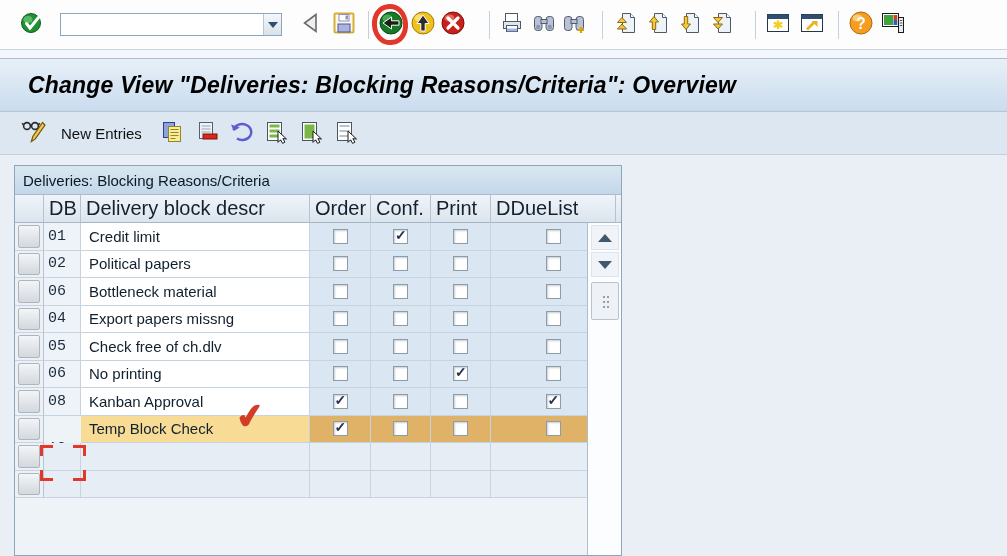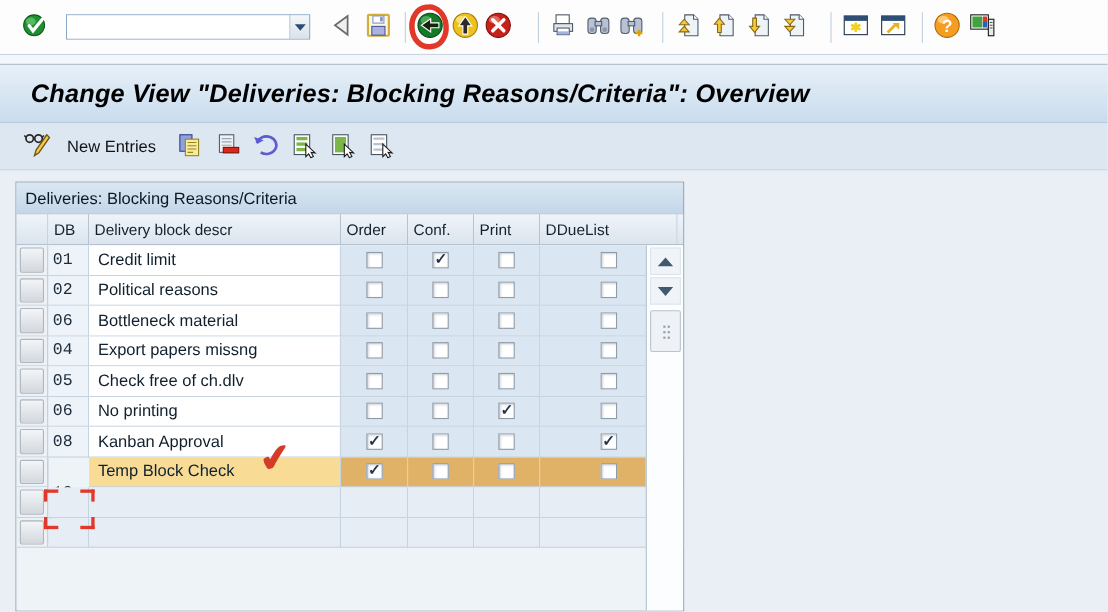--- a/index.html
+++ b/index.html
@@ -40,21 +40,21 @@
 
   
   .main { position:absolute; top:155px; left:0; width:1007px; height:401px; background:#e9eff5; }
   .tablectrl { position:absolute; left:14px; top:10px; width:608px; height:391px;
                border:1px solid #8fa5b8; background:#fff; overflow:hidden; }
   .caption { position:absolute; top:0; left:0; right:0; height:29px;
              background:linear-gradient(#dae7f2,#c3d7e9); border-bottom:1px solid #a8bccd;
              display:flex; align-items:center; padding-left:8px; font-size:15px; color:#0c1826; }
   .hrow { position:absolute; top:29px; left:0; display:flex; height:28px; width:758px; }
   .hcell { background:linear-gradient(#eff4f9,#dbe4ed); border-right:1px solid #b5c3d1;
-           border-bottom:1px solid #a5b6c6; font-size:14px; color:#14212e;
+           border-bottom:1px solid #a5b6c6; font-size:20px; color:#14212e;
            display:flex; align-items:center; padding:0 5px; flex:0 0 auto; }
   .hsel { width:29px; padding:0; }
   .w-db { width:37px; } .w-descr { width:229px; }
   .w-order { width:61px; } .w-conf { width:60px; } .w-print { width:60px; }
   .w-ddue { width:125px; } .w-picki { width:60px; } .w-goods { width:63px; }
   .hcfg { width:34px; justify-content:center; padding:0; }
   .cfgbtn { width:28px; height:24px; background:#e8edf2; border:1px solid #9fb0c0; padding:1px;
             display:flex; align-items:center; justify-content:center; cursor:pointer; }
 
   .tbody { position:absolute; top:57px; left:0; width:724px; bottom:0; overflow:hidden; background:#eef3f8; }
@@ -431,21 +431,21 @@
           <div class="cell cbc w-picki">
             <span class="cb on"></span>
           </div>
           <div class="cell cbc w-goods">
             <span class="cb on"></span>
           </div>
         </div>
         <div class="trow">
           <div class="selcell"></div>
           <div class="cell db w-db">02</div>
-          <div class="cell descr w-descr">Political reasons</div>
+          <div class="cell descr w-descr">Political papers</div>
           <div class="cell cbc w-order">
             <span class="cb"></span>
           </div>
           <div class="cell cbc w-conf">
             <span class="cb"></span>
           </div>
           <div class="cell cbc w-print">
             <span class="cb"></span>
           </div>
           <div class="cell cbc w-ddue">

